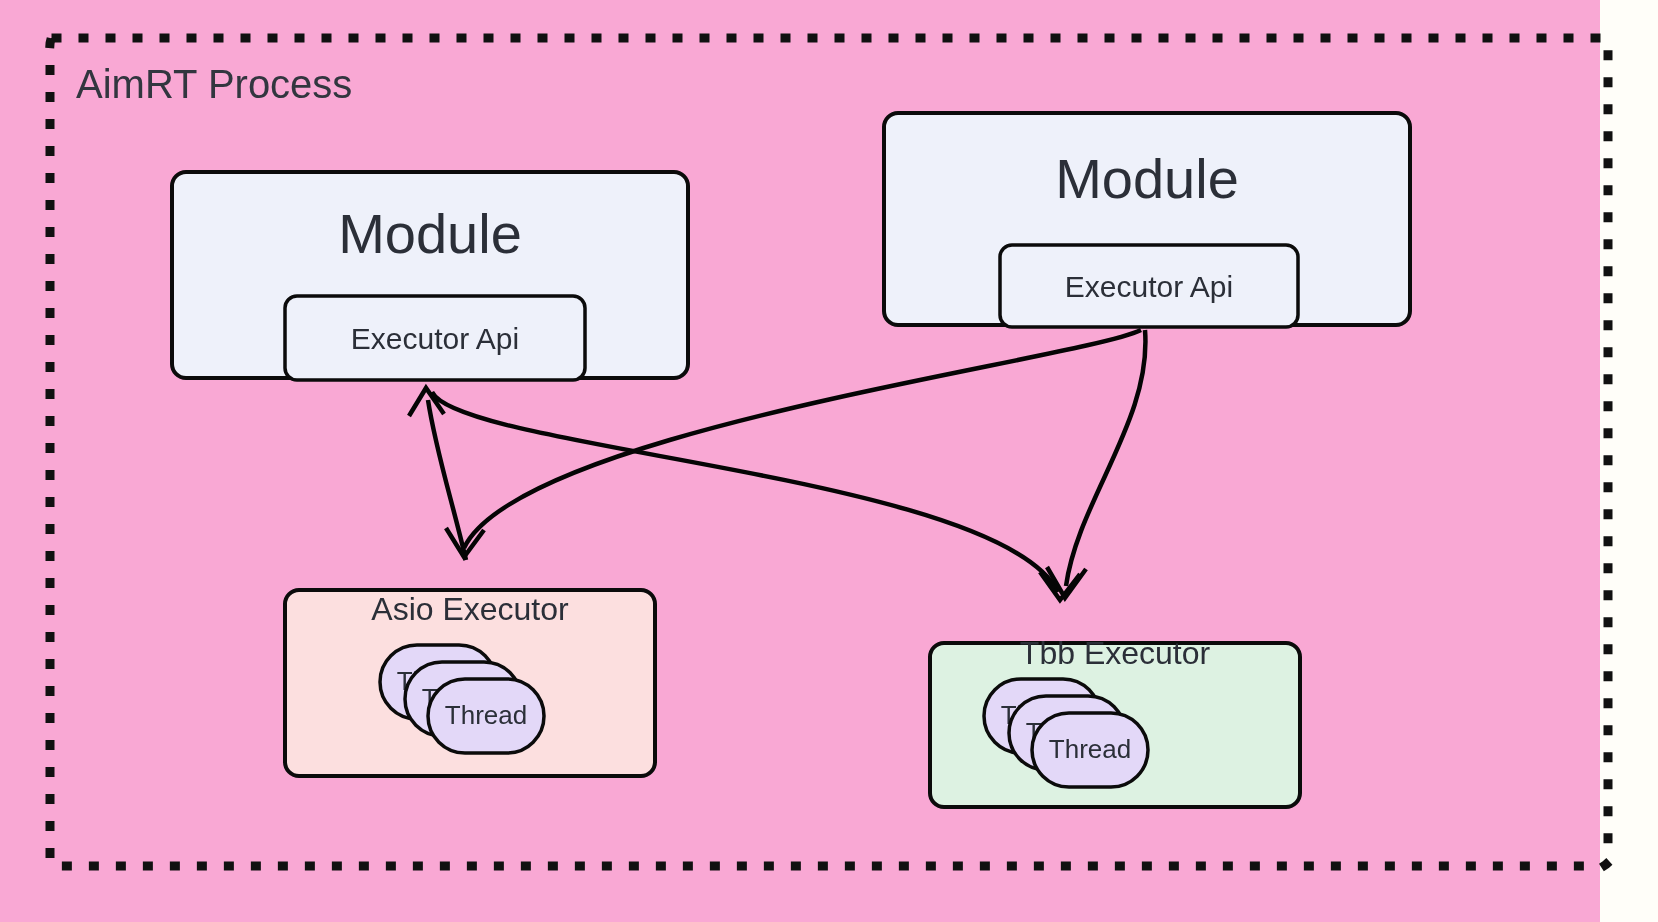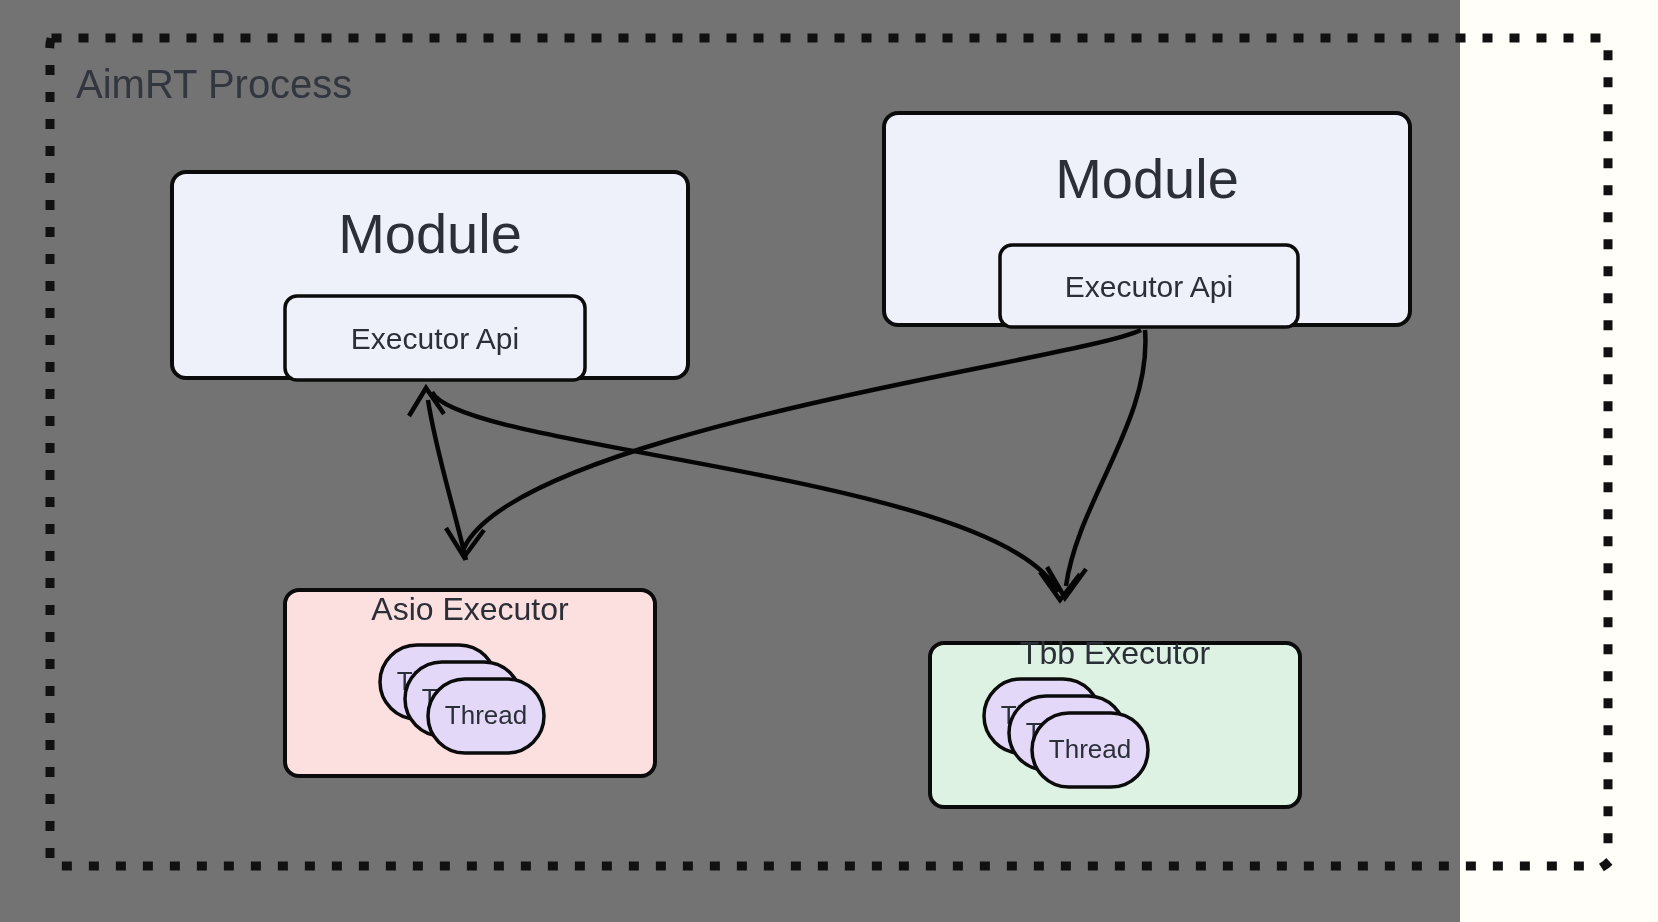--- a/index.html
+++ b/index.html
@@ -8,23 +8,23 @@
     background: #fffef9;
   }
   body {
     width: 1658px;
     height: 922px;
     overflow: hidden;
     font-family: "Liberation Sans", sans-serif;
   }
   #stage {
     position: relative;
-    width: 1460px;
+    width: 1600px;
     height: 922px;
-    background: #737373;
+    background: #f9a8d4;
   }
   svg#diagram {
     position: absolute;
     inset: 0;
     width: 1658px;
     height: 922px;
     display: block;
   }
   .node-label {
     font-family: "Liberation Sans", sans-serif;

